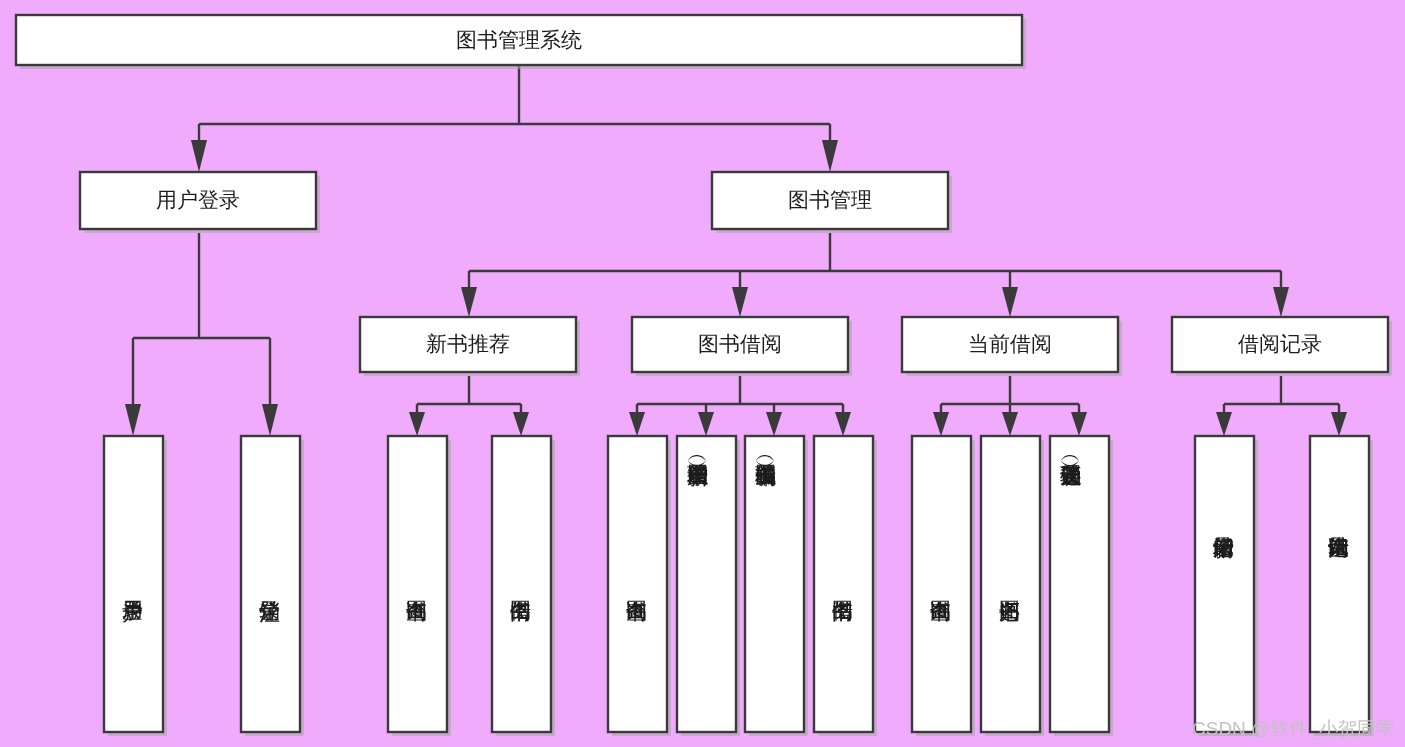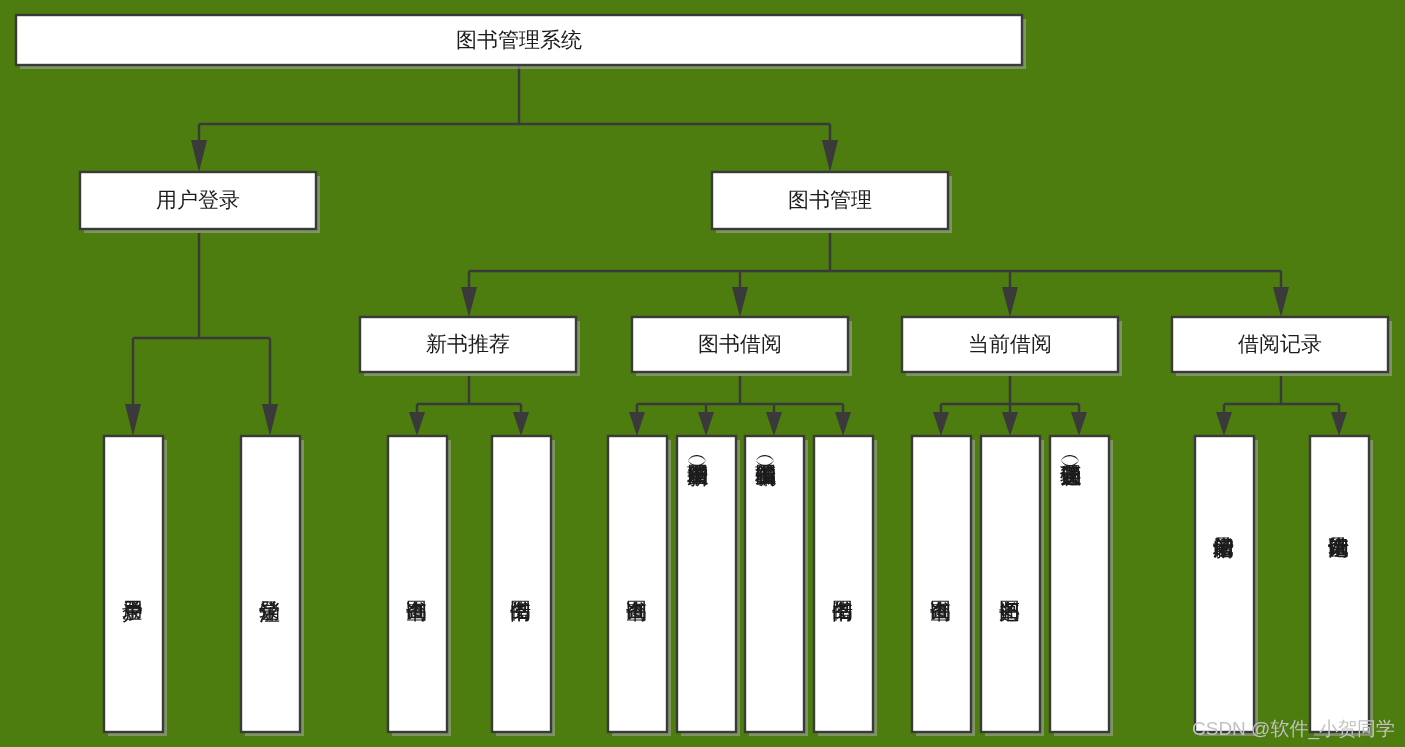--- a/index.html
+++ b/index.html
@@ -8,21 +8,21 @@
     padding: 0;
     background: #ffffff;
   }
   body {
     font-family: "Liberation Sans", "DejaVu Sans", sans-serif;
   }
   #diagram-root {
     position: relative;
     width: 1405px;
     height: 747px;
-    background: #4d7c0f;
+    background: #f0abfc;
     overflow: hidden;
   }
   svg#flow-svg {
     position: absolute;
     left: 0;
     top: 0;
     width: 1405px;
     height: 747px;
     display: block;
   }

